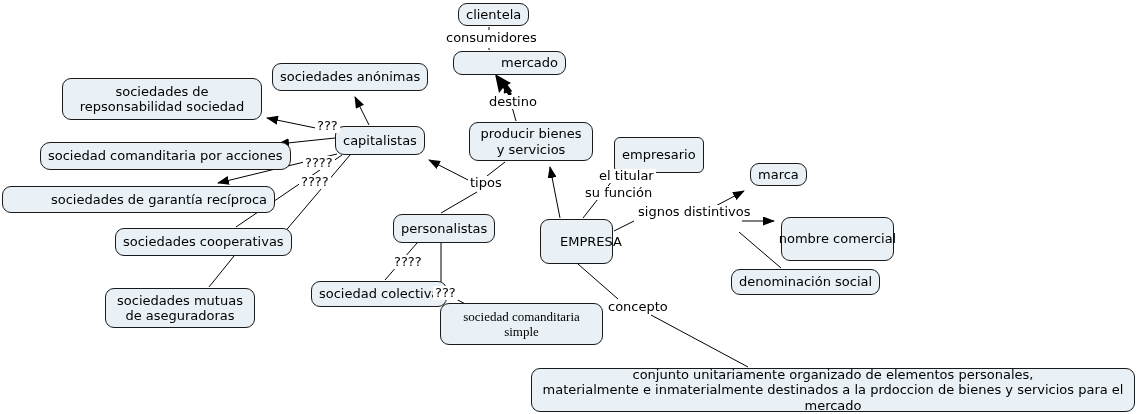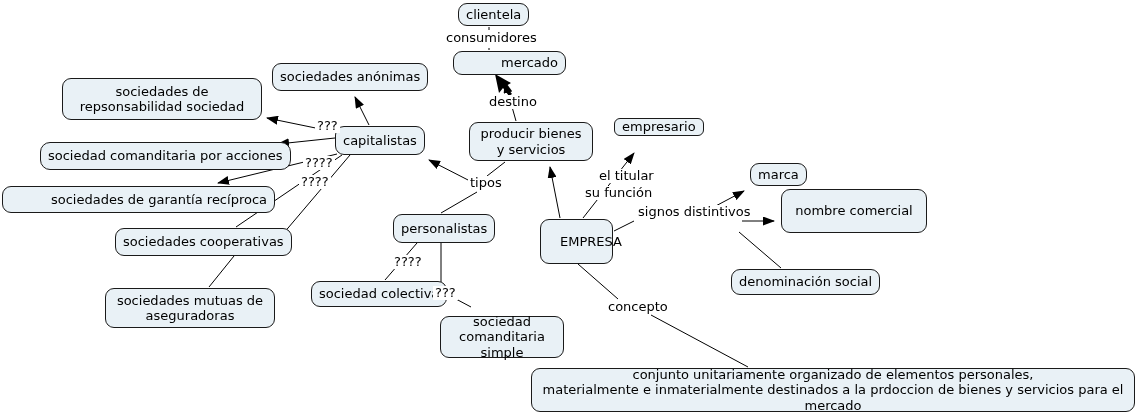--- a/index.html
+++ b/index.html
@@ -77,29 +77,29 @@
   </svg>
 
   <div class="node nowrap" style="left:458px;top:3px;height:23px;">clientela</div>
   <div class="node nowrap" style="left:453px;top:51px;height:24px;padding-left:47px;">mercado</div>
   <div class="node nowrap" style="left:272px;top:63px;height:28px;">sociedades anónimas</div>
   <div class="node" style="left:62px;top:78px;width:200px;height:42px;">sociedades de repsonsabilidad sociedad</div>
   <div class="node nowrap" style="left:335px;top:126px;height:29px;">capitalistas</div>
   <div class="node nowrap" style="left:40px;top:142px;height:28px;border-radius:10px;">sociedad comanditaria por acciones</div>
   <div class="node nowrap" style="left:2px;top:186px;height:27px;padding-left:48px;">sociedades de garantía recíproca</div>
   <div class="node nowrap" style="left:115px;top:228px;height:28px;">sociedades cooperativas</div>
-  <div class="node" style="left:105px;top:288px;width:170px;height:40px;">sociedades mutuas de aseguradoras</div>
+  <div class="node" style="left:105px;top:288px;width:150px;height:40px;">sociedades mutuas de aseguradoras</div>
   <div class="node" style="left:469px;top:122px;width:124px;height:39px;">producir bienes y servicios</div>
-  <div class="node nowrap" style="left:614px;top:118px;height:18px;border-radius:6px;">empresario</div>
+  <div class="node nowrap" style="left:614px;top:137px;height:36px;border-radius:6px;">empresario</div>
   <div class="node nowrap" style="left:393px;top:214px;height:29px;">personalistas</div>
   <div class="node nowrap" style="left:540px;top:219px;width:73px;height:45px;padding-left:36px;">EMPRESA</div>
   <div class="node nowrap" style="left:311px;top:281px;height:26px;">sociedad colectiva</div>
-  <div class="node" style="left:440px;top:316px;width:124px;height:42px;">sociedad comanditaria simple</div>
+  <div class="node" style="left:440px;top:303px;width:163px;height:42px;font-family:Liberation Serif, serif;">sociedad comanditaria simple</div>
   <div class="node nowrap" style="left:750px;top:163px;height:23px;">marca</div>
-  <div class="node nowrap" style="left:781px;top:189px;width:146px;height:44px;">nombre comercial</div>
+  <div class="node nowrap" style="left:781px;top:217px;width:113px;height:44px;">nombre comercial</div>
   <div class="node nowrap" style="left:731px;top:269px;height:26px;">denominación social</div>
 
   <div class="node" style="left:531px;top:368px;width:604px;height:44px;flex-direction:column;">
     <div class="concept-line">conjunto unitariamente organizado de elementos personales,</div>
     <div class="concept-line">materialmente e inmaterialmente destinados a la prdoccion de bienes y servicios para el mercado</div>
   </div>
 
   <span class="lbl" style="left:444px;top:31px;">consumidores</span>
   <span class="lbl" style="left:487px;top:95px;">destino</span>
   <span class="lbl" style="left:315px;top:119px;">???</span>

